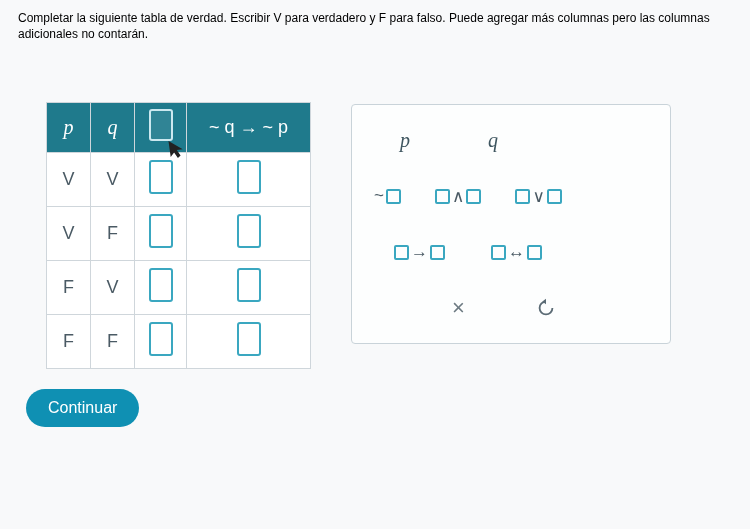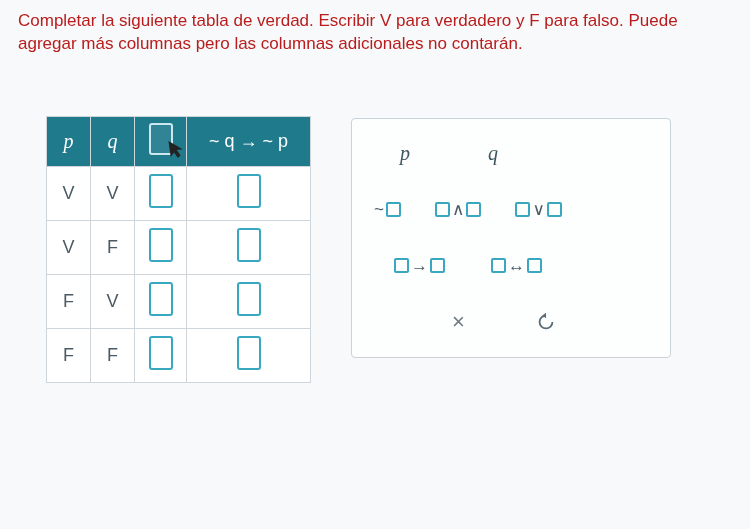--- a/index.html
+++ b/index.html
@@ -6,23 +6,23 @@
   body {
     font-family: Arial, Helvetica, sans-serif;
     background: #f8f9fa;
     width: 750px;
     height: 529px;
     padding: 10px 18px;
     color: #333;
     position: relative;
   }
   .instructions {
-    font-size: 17px;
+    font-size: 12px;
     line-height: 1.35;
-    color: #b91c1c;
+    color: #000000;
     margin-bottom: 60px;
   }
   .cursor {
     position: absolute;
     left: 168px;
     top: 138px;
     font-size: 20px;
     color: #222;
     transform: rotate(-8deg);
   }
@@ -190,20 +190,21 @@
         <td><span class="input-box"></span></td>
       </tr>
       <tr>
         <td class="narrow">F</td>
         <td class="narrow">F</td>
         <td><span class="input-box"></span></td>
         <td><span class="input-box"></span></td>
       </tr>
     </tbody>
       </table>
+    <button class="continue-btn">Continuar</button>
   </div>
 
   <div class="palette">
     <div class="pal-row">
       <span class="pal-btn" style="padding-left:26px;">p</span>
       <span class="pal-btn" style="padding-left:44px;">q</span>
     </div>
     <div class="pal-row">
       <span class="pal-btn upright">
         <span class="op-sym">~</span>

